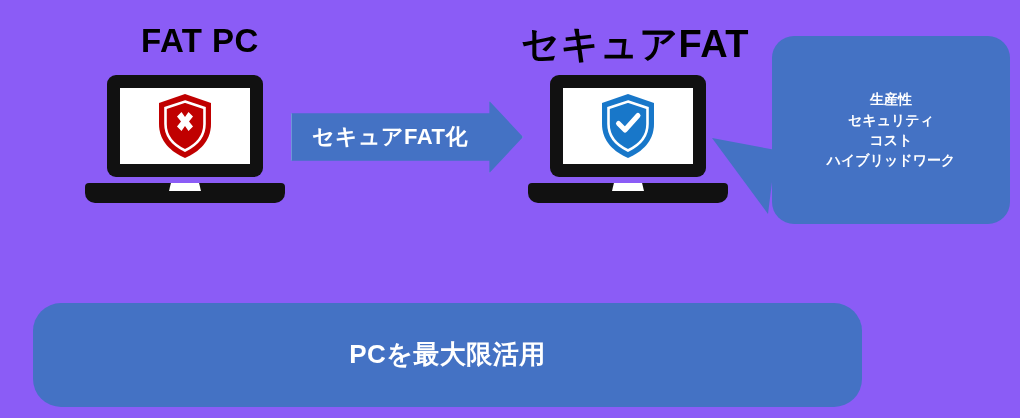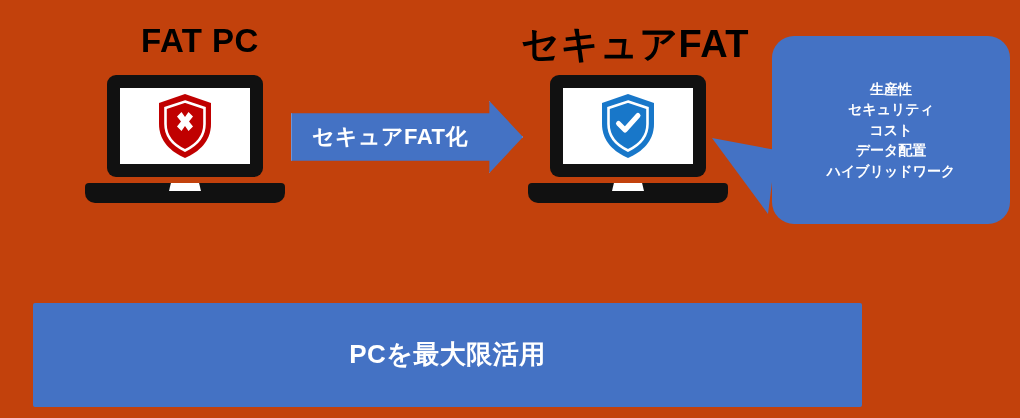--- a/index.html
+++ b/index.html
@@ -7,21 +7,21 @@
     padding: 0;
     background: #ffffff;
   }
   body {
     font-family: "Liberation Sans", "DejaVu Sans", sans-serif;
   }
   #canvas {
     position: relative;
     width: 1020px;
     height: 418px;
-    background: #c2410c;
+    background: #8b5cf6;
     overflow: hidden;
   }
 
   
   .section-title {
     position: absolute;
     font-weight: bold;
     color: #000000;
     white-space: nowrap;
     line-height: 1;
@@ -172,21 +172,21 @@
   }
 
   
   #summary-banner {
     position: absolute;
     left: 33px;
     top: 303px;
     width: 829px;
     height: 104px;
     background: #4472C4;
-    border-radius: 2px;
+    border-radius: 28px;
     display: flex;
     flex-direction: column;
     align-items: center;
     justify-content: center;
     gap: 4px;
   }
   #summary-banner .banner-line {
     color: #ffffff;
     font-weight: bold;
     font-size: 26px;
@@ -245,21 +245,20 @@
     <svg viewBox="0 0 64 86" xmlns="http://www.w3.org/2000/svg">
       <polygon points="0,10 64,22 56,86" fill="#4472C4"></polygon>
     </svg>
   </div>
 
   <div id="benefits-callout"></div>
   <div id="benefits-list">
     <div class="benefit-item">生産性</div>
     <div class="benefit-item">セキュリティ</div>
     <div class="benefit-item">コスト</div>
-    <div class="benefit-item">データ配置</div>
     <div class="benefit-item">ハイブリッドワーク</div>
   </div>
 
   <div id="summary-banner">
     <div class="banner-line">PCを最大限活用</div>
   </div>
 
 </div>
 
 </body></html>

